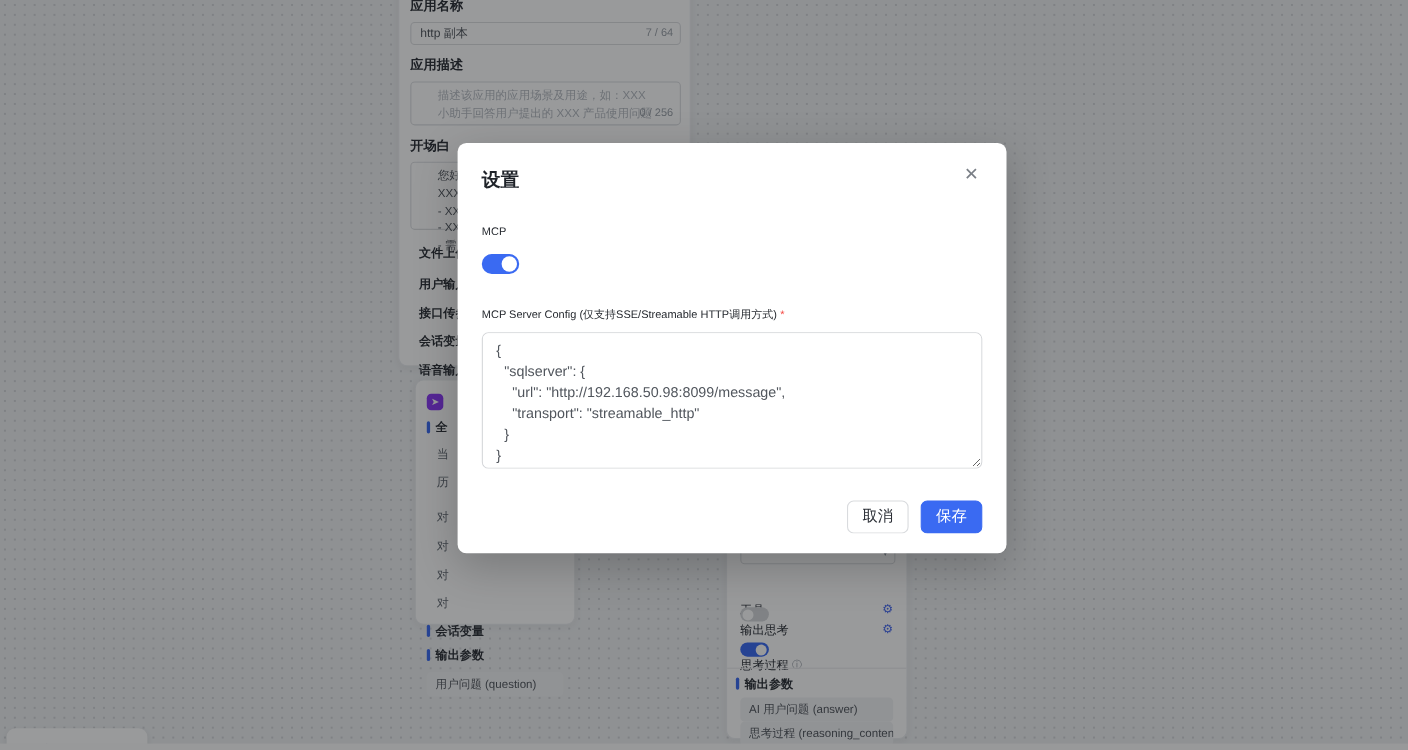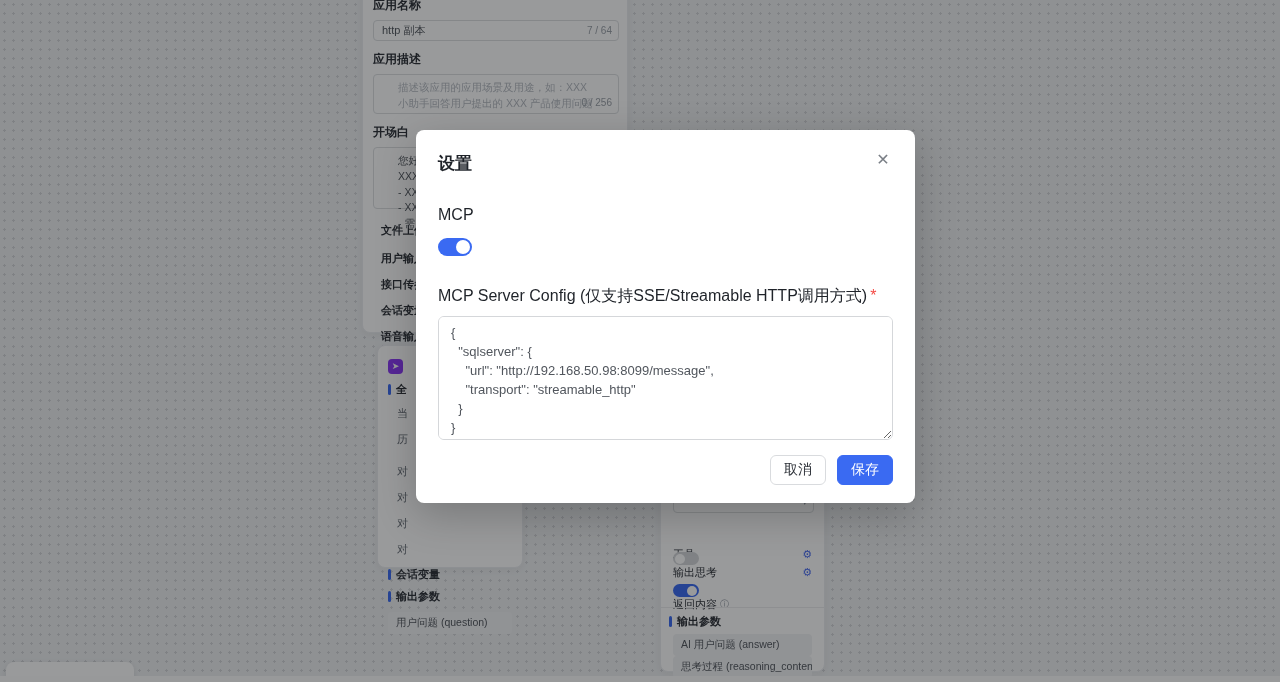--- a/index.html
+++ b/index.html
@@ -57,21 +57,21 @@
 
   
   .overlay { position:absolute; inset:0; background:rgba(12,14,17,.42); z-index:5; }
 
   
   .modal { position:absolute; left:416px; top:130px; width:499px; height:373px; background:#fff;
     border-radius:8px; box-shadow:0 12px 40px rgba(0,0,0,.22); z-index:10; padding:22px; }
   .m-title { font-size:17px; font-weight:bold; color:#1f2329; }
   .m-close { position:absolute; right:20px; top:17px; font-size:16px; color:#7a7f86; width:24px; height:24px;
     display:flex; align-items:center; justify-content:center; cursor:pointer; }
-  .m-field-label { font-size:16px; color:#1f2329; }
+  .m-field-label { font-size:10px; color:#1f2329; }
   .m-mcp { margin-top:31px; }
   .m-toggle { margin-top:14px; width:34px; height:18px; border-radius:10px; background:#3a6af2;
     position:relative; cursor:pointer; }
   .m-toggle .knob { position:absolute; top:2px; right:2px; width:14px; height:14px; border-radius:50%; background:#fff; }
   .m-config-label { margin-top:30px; }
   .req { color:#f54a45; margin-left:3px; }
   .m-textarea { margin-top:9px; width:455px; height:124px; border:1px solid #d5d7da; border-radius:6px;
     padding:7px 12px; font-size:13px; line-height:1.46; color:#51565d; resize:both;
     font-family:"Liberation Sans","DejaVu Sans",sans-serif; outline:none; display:block; }
   .m-btns { position:absolute; right:22px; bottom:18px; display:flex; gap:11px; }
@@ -144,21 +144,21 @@
       <span class="gear">⚙</span>
     </div>
     <div class="r-row" style="top:66px">
       <span>输出思考</span>
       <span class="gear">⚙</span>
     </div>
     <div class="mini-toggle off" style="top:81px">
         <span class="knob"></span>
       </div>
     <div class="r-row" style="top:98px; justify-content:flex-start">
-      <span>返回内容</span>
+      <span>思考过程</span>
       <span class="info">ⓘ</span>
     </div>
     <div class="mini-toggle on" style="top:113px">
         <span class="knob"></span>
       </div>
     <div class="divider"></div>
     <div class="sec-head" style="position:absolute; top:143px; left:8px">
       <span class="bar"></span>
         <span>输出参数</span>
     </div>

